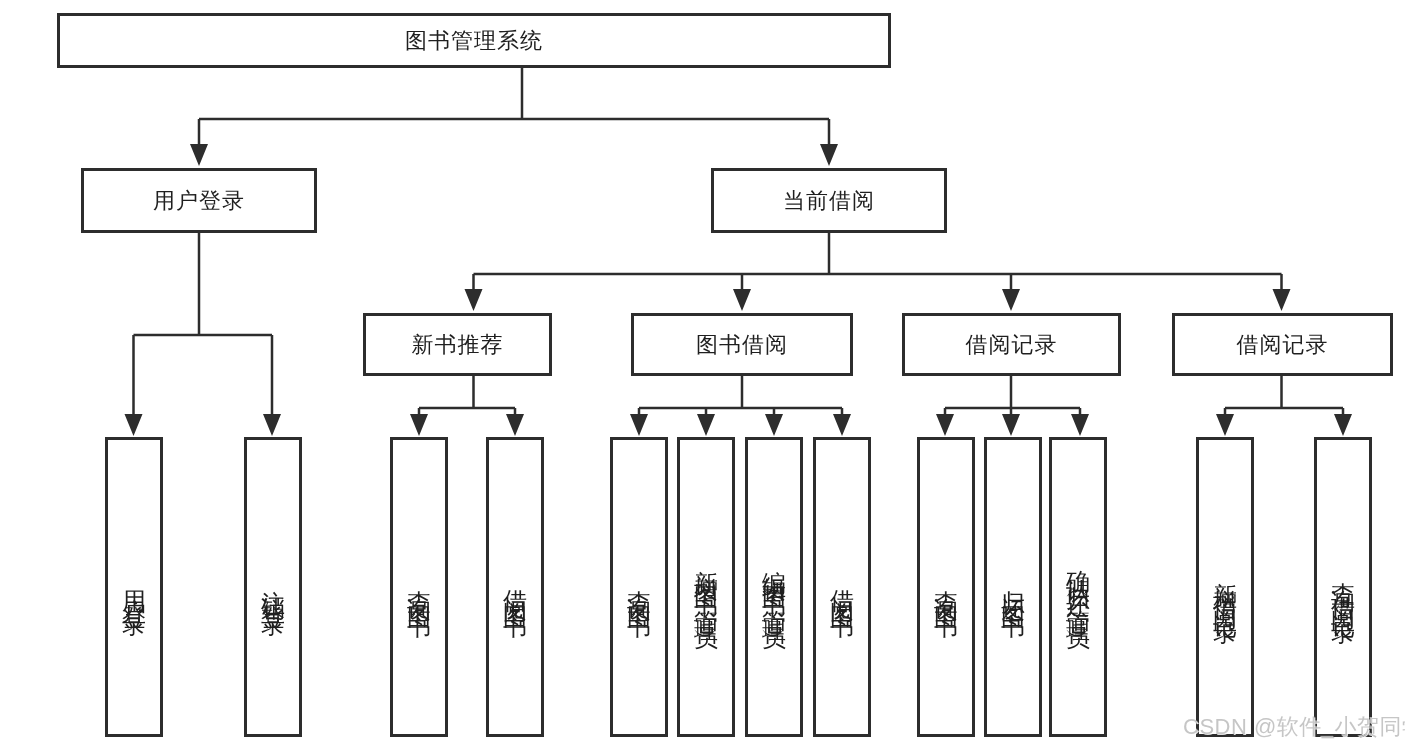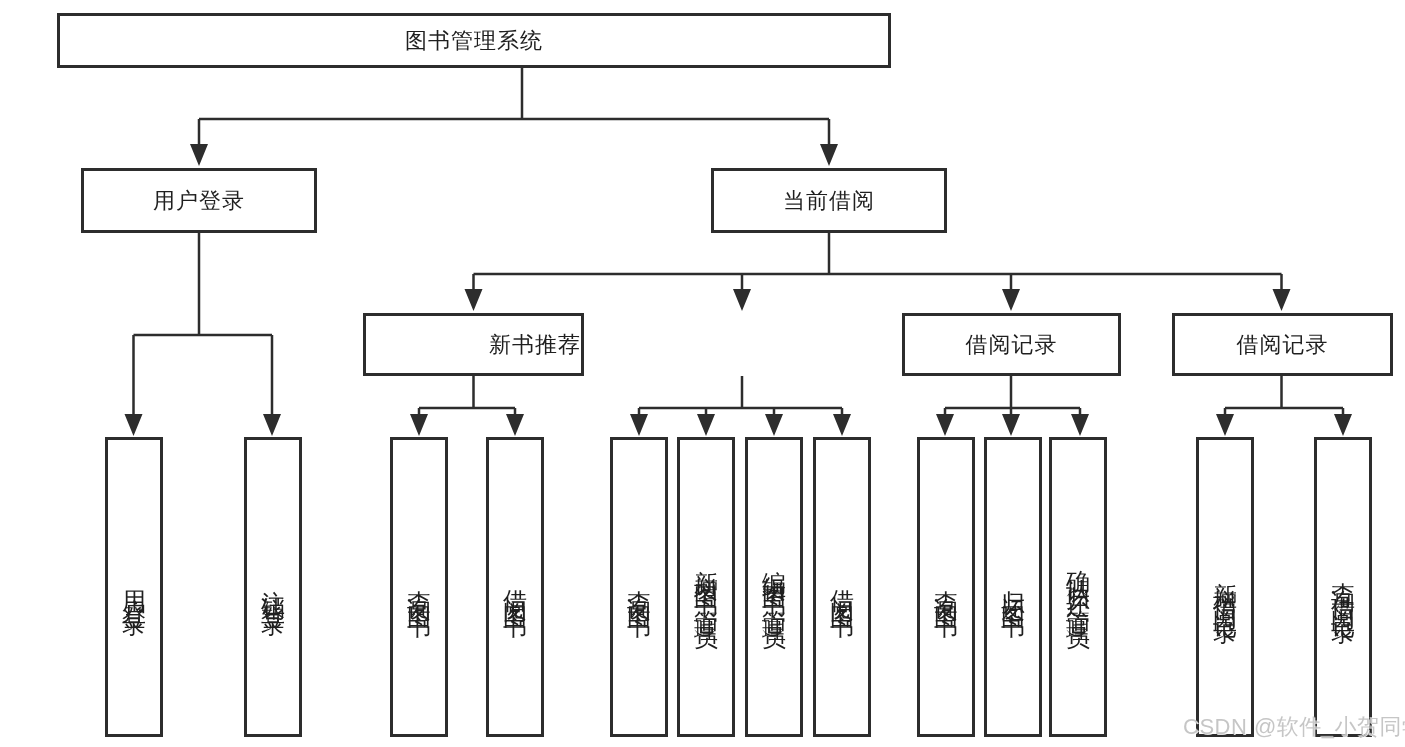--- a/index.html
+++ b/index.html
@@ -90,22 +90,25 @@
     <span>图书管理系统</span>
   </div>
 
   <div class="node hbox" style="left:81px;top:168px;width:236px;height:65px;">
     <span>用户登录</span>
   </div>
   <div class="node hbox" style="left:711px;top:168px;width:236px;height:65px;">
     <span>当前借阅</span>
   </div>
 
-  <div class="node hbox" style="left:363px;top:313px;width:221px;height:63px;justify-content:flex-end;">
+  <div class="node hbox" style="left:363px;top:313px;width:189px;height:63px;">
     <span>新书推荐</span>
+  </div>
+  <div class="node hbox" style="left:631px;top:313px;width:222px;height:63px;">
+    <span>图书借阅</span>
   </div>
   <div class="node hbox" style="left:902px;top:313px;width:219px;height:63px;">
     <span>借阅记录</span>
   </div>
   <div class="node hbox" style="left:1172px;top:313px;width:221px;height:63px;">
     <span>借阅记录</span>
   </div>
 
   <div class="node vbox" style="left:105px;top:437px;width:58px;height:300px;">
     <span>用户登录</span>

